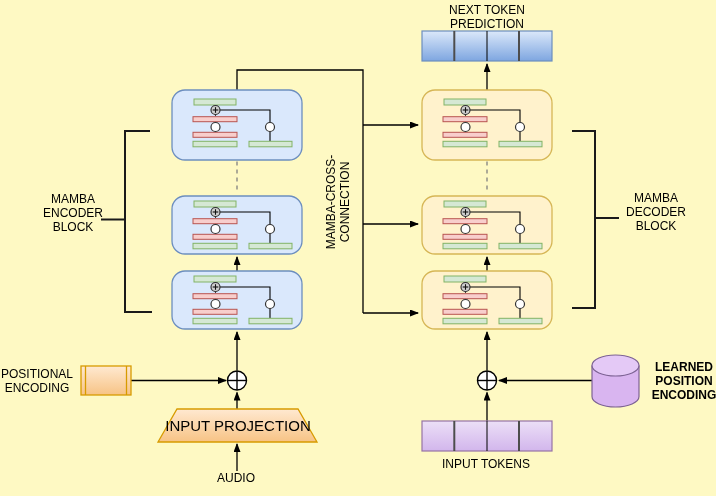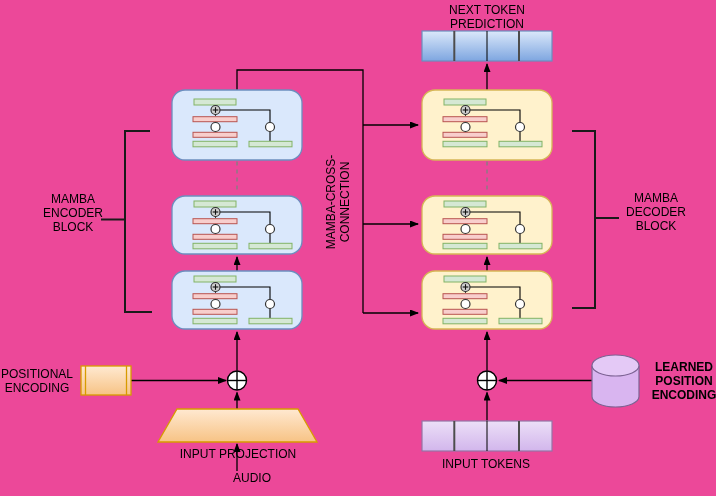--- a/index.html
+++ b/index.html
@@ -1,26 +1,26 @@
 <!DOCTYPE html>
 <html><head>
 <meta charset="utf-8">
 <style>
   html,body{margin:0;padding:0;background:#ffffff;}
   #stage{
-    position:relative;width:716px;height:496px;background:#ec4899;overflow:hidden;
+    position:relative;width:716px;height:496px;background:#fef9c3;overflow:hidden;
     font-family:"Liberation Sans","DejaVu Sans",sans-serif;color:#000;
   }
   #diagram-svg{position:absolute;left:0;top:0;}
   .lbl{
     position:absolute;white-space:pre-line;text-align:center;
     font-size:12px;line-height:14px;transform:translate(-50%,-50%);
   }
   .lbl.rot{transform:translate(-50%,-50%) rotate(-90deg);}
-  .lbl.big{font-size:12px;margin-top:28px;}
+  .lbl.big{font-size:15px;}
 </style>
 </head>
 <body>
 
 <div id="stage">
   <svg id="diagram-svg" width="716" height="496" viewBox="0 0 716 496">
       <defs>
     <linearGradient id="gBlue" x1="0" y1="0" x2="0" y2="1">
       <stop offset="0" stop-color="#dbe8fa"></stop>
           <stop offset="1" stop-color="#7ea6e0"></stop>
@@ -196,18 +196,18 @@
 ENCODER
 BLOCK</div>
   <div class="lbl" style="left:656px;top:212px;">MAMBA
 DECODER
 BLOCK</div>
   <div class="lbl rot" style="left:338px;top:202px;">MAMBA-CROSS-
 CONNECTION</div>
   <div class="lbl" style="left:37px;top:381px;">POSITIONAL
 ENCODING</div>
   <div class="lbl big" style="left:238px;top:426px;">INPUT PROJECTION</div>
-  <div class="lbl" style="left:252px;top:478px;text-align:center;">AUDIO</div>
+  <div class="lbl" style="left:236px;top:478px;text-align:center;">AUDIO</div>
   <div class="lbl" style="left:486px;top:464px;text-align:center;">INPUT TOKENS</div>
   <div class="lbl" style="left:684px;top:381px;font-weight:bold;">LEARNED
 POSITION
 ENCODING</div>
 </div>
 
 </body></html>

